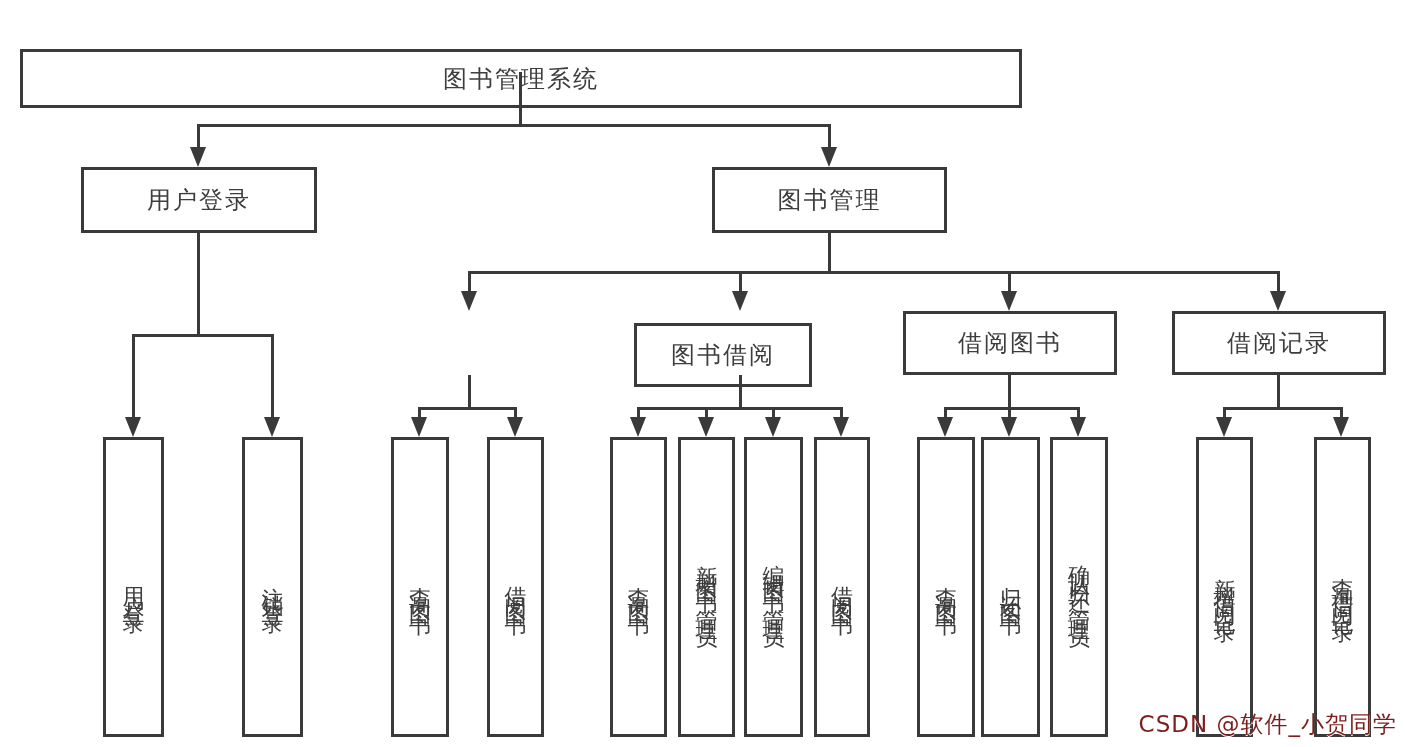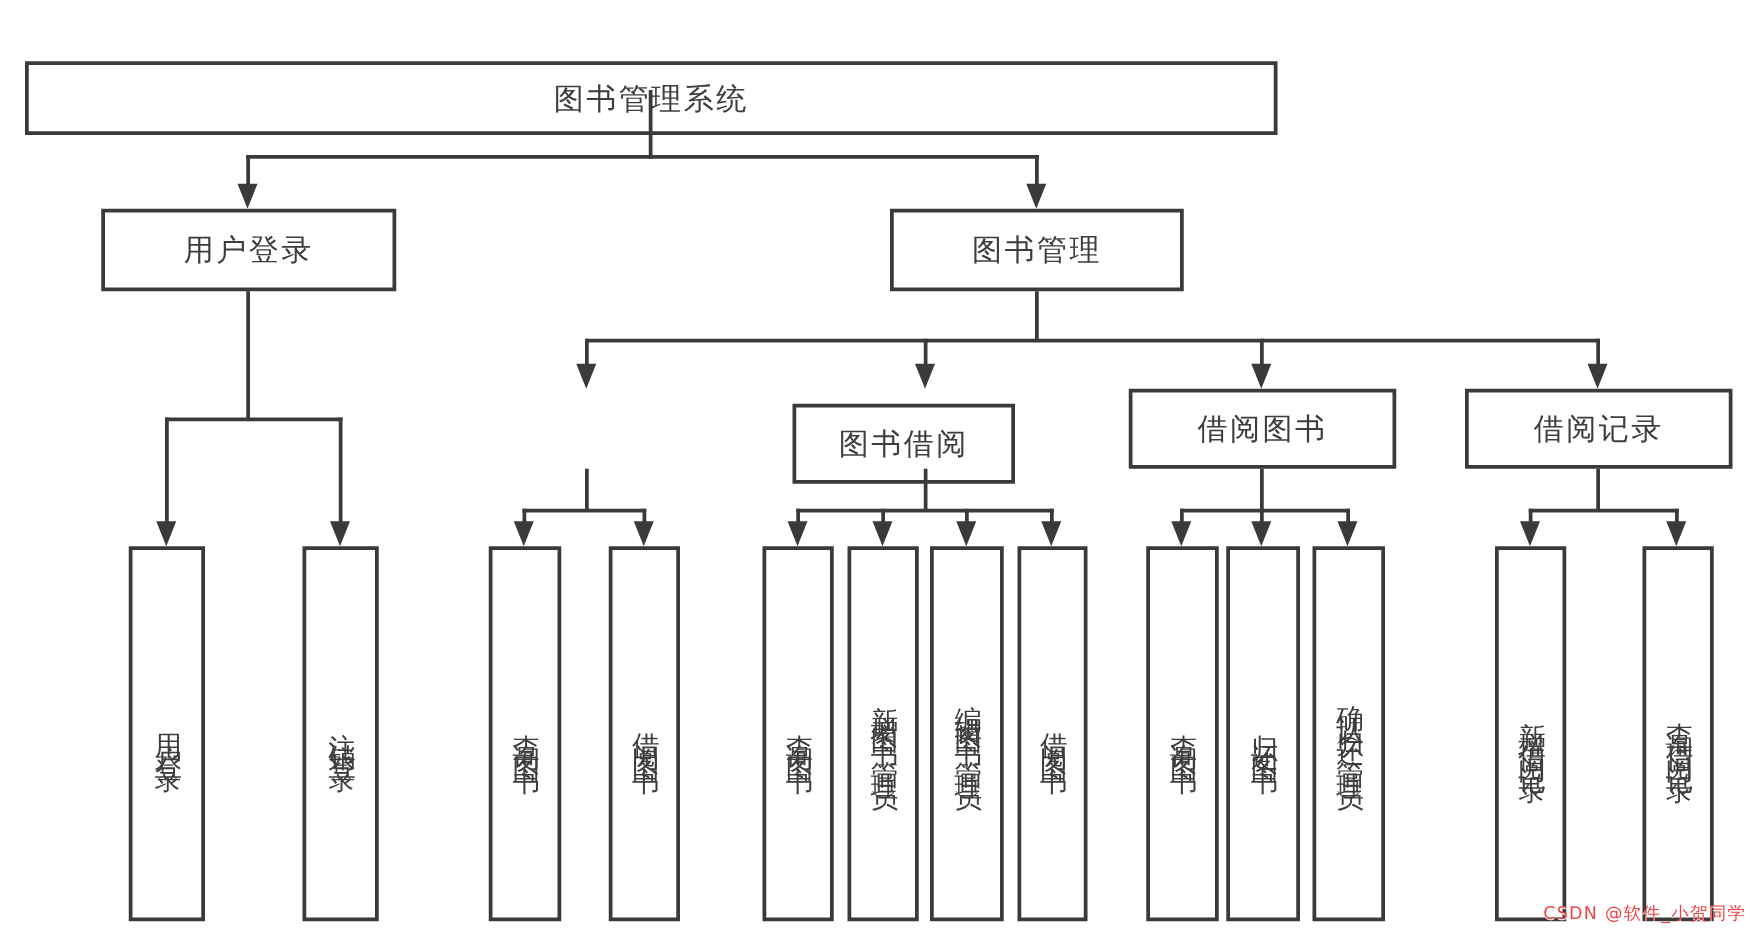--- a/index.html
+++ b/index.html
@@ -33,23 +33,23 @@
     position: absolute;
     width: 0; height: 0;
     border-left: 8px solid transparent;
     border-right: 8px solid transparent;
     border-top: 20px solid #3a3a3a;
   }
   .watermark {
     position: absolute;
     right: 8px;
     bottom: 7px;
-    font-size: 14px;
+    font-size: 23px;
     letter-spacing: 1px;
-    color: #ef4444;
+    color: #7f1d1d;
     text-shadow: 0 1px 0 #ffffff;
     z-index: 5;
     white-space: nowrap;
   }
 </style>
 </head>
 <body>
 
 <div class="stage">
 

